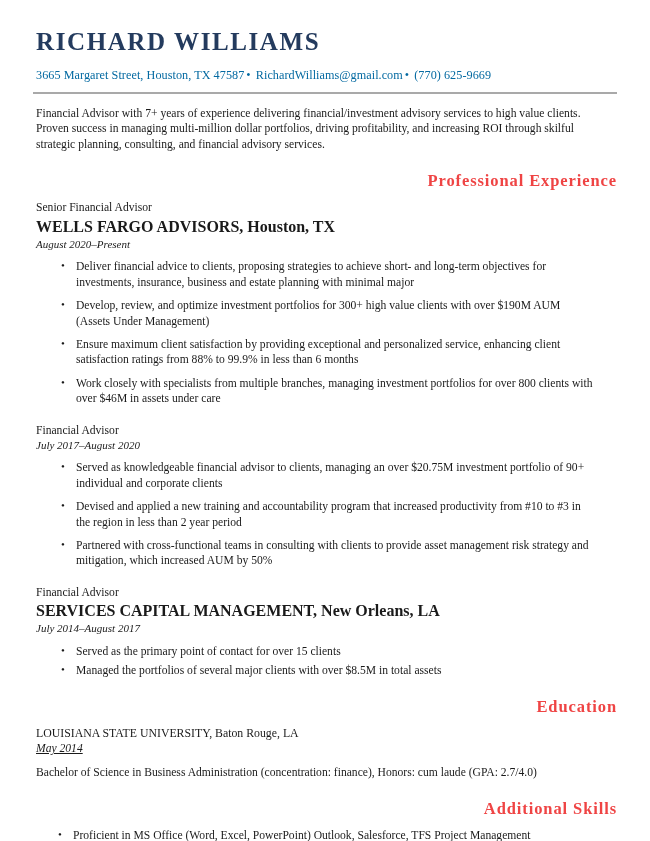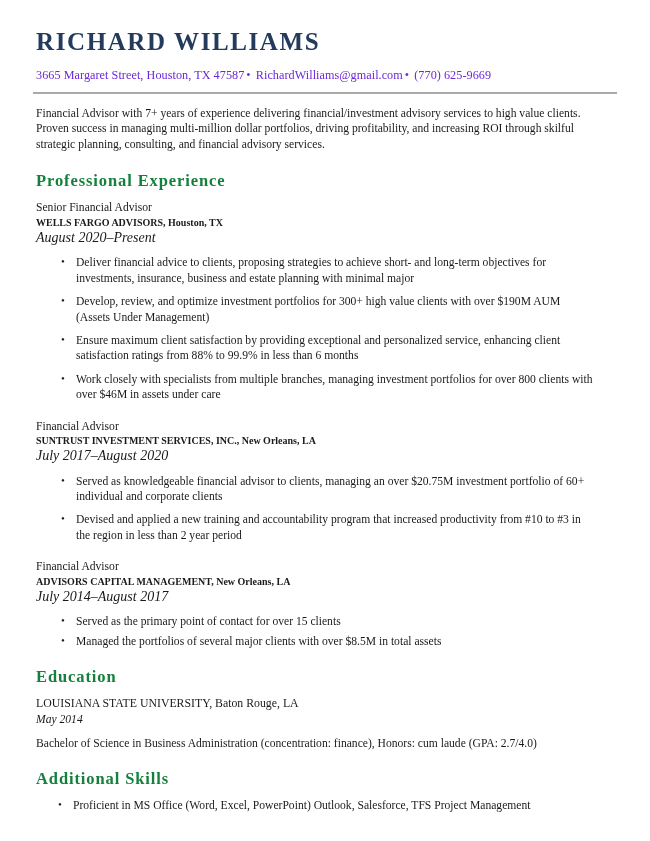--- a/index.html
+++ b/index.html
@@ -27,21 +27,21 @@
     font-family: "Liberation Serif", "DejaVu Serif", serif;
     font-size: 25px;
     font-weight: bold;
     color: #243b5e;
     letter-spacing: 1.6px;
     line-height: 1.1;
     margin: 0 0 12px 3px;
   }
   .contact {
     font-size: 12.2px;
-    color: #6d28d9;
+    color: #0369a1;
     margin: 0 0 0 3px;
     letter-spacing: 0.05px;
     white-space: nowrap;
   }
   .contact .sep {
     padding: 0 2px;
   }
   .rule {
     border: 0;
     border-top: 2px solid #a9a9a9;
@@ -54,40 +54,41 @@
     line-height: 1.38;
     margin: 12px 0 0 3px;
     padding-right: 28px;
     text-align: left;
   }
 
   
   .section-heading {
     font-size: 16.5px;
     font-weight: bold;
-    color: #15803d;
+    color: #ef4444;
     letter-spacing: 0.9px;
     margin: 19px 0 9px 3px;
     line-height: 1.15;
+    text-align: right;
   }
 
   
   .job { margin: 0 0 0 3px; }
   .job + .job { margin-top: 16px; }
   .job-title {
     font-size: 11.6px;
     line-height: 1.32;
   }
   .job-company {
-    font-size: 10px;
+    font-size: 16px;
     font-weight: bold;
     line-height: 1.32;
   }
   .job-dates {
-    font-size: 14px;
+    font-size: 11px;
     font-style: italic;
     line-height: 1.32;
   }
 
   
   ul.bullets {
     list-style: none;
     margin: 8px 0 0 0;
     padding: 0;
   }
@@ -114,20 +115,21 @@
   .edu-block { margin: 0 0 0 3px; }
   .edu-school {
     font-size: 11.8px;
     font-weight: normal;
     line-height: 1.32;
   }
   .edu-date {
     font-size: 11.6px;
     font-style: italic;
     line-height: 1.32;
+    text-decoration: underline;
   }
   .edu-degree {
     font-size: 11.6px;
     line-height: 1.32;
     margin-top: 9px;
   }
 </style>
 </head>
 <body>
 
@@ -154,31 +156,31 @@
     <ul class="bullets">
       <li>Deliver financial advice to clients, proposing strategies to achieve short- and long-term objectives for investments, insurance, business and estate planning with minimal major</li>
       <li>Develop, review, and optimize investment portfolios for 300+ high value clients with over $190M AUM (Assets Under Management)</li>
       <li>Ensure maximum client satisfaction by providing exceptional and personalized service, enhancing client satisfaction ratings from 88% to 99.9% in less than 6 months</li>
       <li>Work closely with specialists from multiple branches, managing investment portfolios for over 800 clients with over $46M in assets under care</li>
     </ul>
   </div>
 
   <div class="job">
     <div class="job-title">Financial Advisor</div>
-    <div class="job-company">SUNTRUST INVESTMENT SERVICES, INC., New Orleans, LA</div>
     <div class="job-dates">July 2017–August 2020</div>
     <ul class="bullets">
-      <li>Served as knowledgeable financial advisor to clients, managing an over $20.75M investment portfolio of 60+ individual and corporate clients</li>
+      <li>Served as knowledgeable financial advisor to clients, managing an over $20.75M investment portfolio of 90+ individual and corporate clients</li>
       <li>Devised and applied a new training and accountability program that increased productivity from #10 to #3 in the region in less than 2 year period</li>
+      <li>Partnered with cross-functional teams in consulting with clients to provide asset management risk strategy and mitigation, which increased AUM by 50%</li>
     </ul>
   </div>
 
   <div class="job">
     <div class="job-title">Financial Advisor</div>
-    <div class="job-company">ADVISORS CAPITAL MANAGEMENT, New Orleans, LA</div>
+    <div class="job-company">SERVICES CAPITAL MANAGEMENT, New Orleans, LA</div>
     <div class="job-dates">July 2014–August 2017</div>
     <ul class="bullets tight">
       <li>Served as the primary point of contact for over 15 clients</li>
       <li>Managed the portfolios of several major clients with over $8.5M in total assets</li>
     </ul>
   </div>
 
   <h2 class="section-heading">Education</h2>
   <div class="edu-block">
     <div class="edu-school">LOUISIANA STATE UNIVERSITY, Baton Rouge, LA</div>

